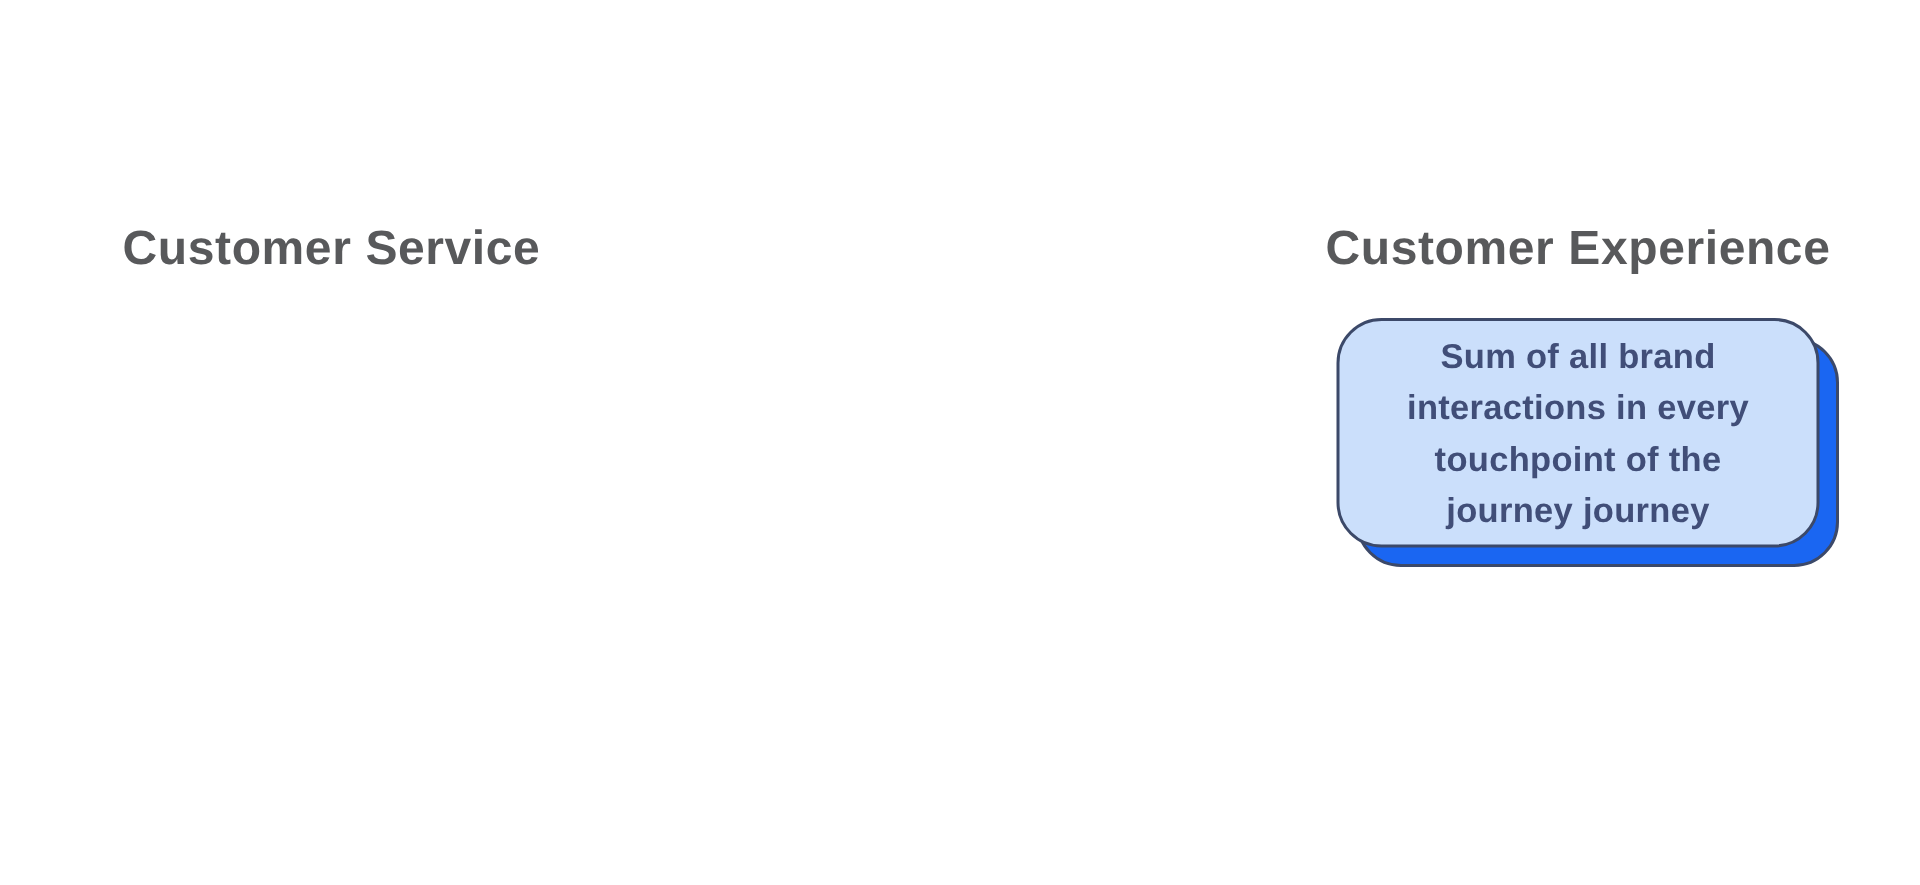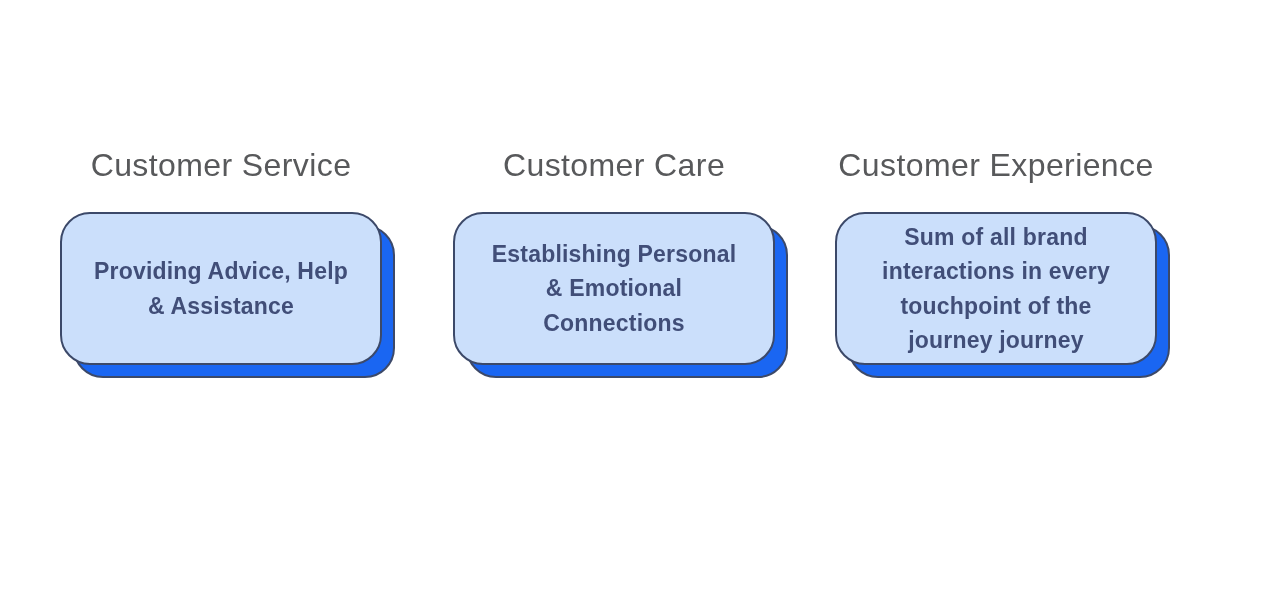--- a/index.html
+++ b/index.html
@@ -19,21 +19,21 @@
     position: absolute;
     top: 143px;
     width: 322px;
   }
   .heading {
     position: relative;
     left: 50%;
     transform: translateX(-50%);
     width: max-content;
     font-size: 32px;
-    font-weight: 400;
+    font-weight: 700;
     letter-spacing: 0.4px;
     line-height: 44px;
     color: #58595B;
     text-align: center;
     white-space: nowrap;
   }
   .card-wrap {
     position: relative;
     width: 322px;
     height: 153px;
@@ -69,49 +69,31 @@
   .card-text {
     font-size: 23px;
     font-weight: 700;
     letter-spacing: 0.2px;
     color: #414E78;
     line-height: 34.5px;
     white-space: pre-line;
   }
   .col-1 { left: 60px; }
   .col-2 { left: 453px; }
-  .col-3 { left: 835px; }
+  .col-3 { left: 891px; }
 </style>
 </head>
 <body>
 
 <div class="canvas">
 
   <div class="column col-1">
     <div class="heading">Customer Service</div>
-    <div class="card-wrap">
-      <div class="card-shadow"></div>
-      <div class="card-face">
-        <div class="card-text">Providing Advice, Help
-&amp; Assistance</div>
-      </div>
-    </div>
   </div>
 
-  <div class="column col-2">
-    <div class="heading">Customer Care</div>
-    <div class="card-wrap">
-      <div class="card-shadow"></div>
-      <div class="card-face">
-        <div class="card-text">Establishing Personal
-&amp; Emotional
-Connections</div>
-      </div>
-    </div>
-  </div>
 
   <div class="column col-3">
     <div class="heading">Customer Experience</div>
     <div class="card-wrap">
       <div class="card-shadow"></div>
       <div class="card-face">
         <div class="card-text">Sum of all brand
 interactions in every
 touchpoint of the
 journey journey</div>

